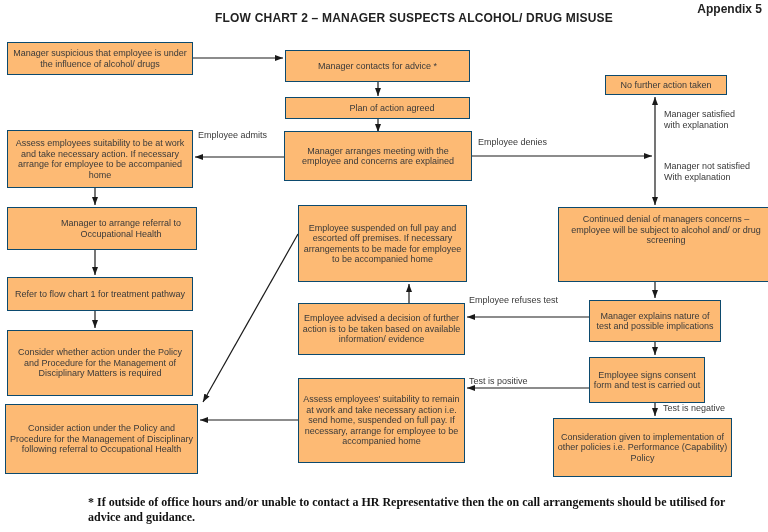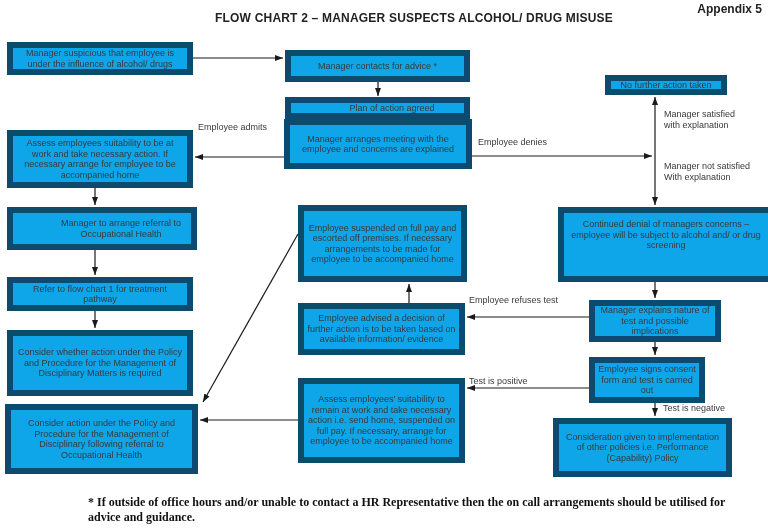--- a/index.html
+++ b/index.html
@@ -9,21 +9,21 @@
     overflow:hidden;
   }
   .appendix{
     position:absolute;top:2px;right:6px;font-size:12px;font-weight:bold;color:#222;
   }
   .title{
     position:absolute;left:215px;top:11px;font-size:12px;font-weight:bold;color:#222;
     white-space:nowrap;letter-spacing:.2px;
   }
   .node{
-    position:absolute;border:6px solid #0c4a6e;background:#0ea5e9;
+    position:absolute;border:1px solid #0c4a6e;background:#fdba74;
     font-size:9px;line-height:10.5px;text-align:center;color:#3a3a3a;
     display:flex;align-items:center;justify-content:center;
     padding:2px 3px;box-sizing:border-box;
   }
   .node.top{align-items:flex-start;padding-top:6px;}
   .elabel{
     position:absolute;font-size:9px;line-height:10.5px;color:#3a3a3a;text-align:left;
   }
   .nowrap{white-space:nowrap;}
   svg.connectors{position:absolute;left:0;top:0;}
@@ -65,36 +65,36 @@
       <line x1="655" y1="342" x2="655" y2="355" marker-end="url(#ah)"></line>
       <line x1="655" y1="403" x2="655" y2="416" marker-end="url(#ah)"></line>
       <line x1="589" y1="317" x2="467" y2="317" marker-end="url(#ah)"></line>
       <line x1="589" y1="388" x2="467" y2="388" marker-end="url(#ah)"></line>
     </g>
   </svg>
 
   <div class="node" style="left:7px;top:42px;width:186px;height:33px;">Manager suspicious that employee is under the influence of alcohol/ drugs</div>
   <div class="node" style="left:285px;top:50px;width:185px;height:32px;">Manager contacts for advice *</div>
   <div class="node" style="left:285px;top:97px;width:185px;height:22px;padding-left:32px;">Plan of action agreed</div>
-  <div class="node" style="left:284px;top:119px;width:188px;height:50px;">Manager arranges meeting with the employee and concerns are explained</div>
+  <div class="node" style="left:284px;top:131px;width:188px;height:50px;">Manager arranges meeting with the employee and concerns are explained</div>
   <div class="node" style="left:7px;top:130px;width:186px;height:58px;">Assess employees suitability to be at work and take necessary action.  If necessary arrange for employee to be accompanied home</div>
   <div class="node" style="left:7px;top:207px;width:190px;height:43px;padding-left:41px;">Manager to arrange referral to Occupational Health</div>
   <div class="node" style="left:7px;top:277px;width:186px;height:34px;">Refer to flow chart 1 for treatment pathway</div>
   <div class="node" style="left:7px;top:330px;width:186px;height:66px;">Consider whether action under the Policy and Procedure for the Management of Disciplinary Matters is required</div>
   <div class="node" style="left:5px;top:404px;width:193px;height:70px;">Consider action under the Policy and Procedure for the Management of Disciplinary following referral to Occupational Health</div>
   <div class="node" style="left:298px;top:205px;width:169px;height:77px;">Employee suspended on full pay and escorted off premises. If necessary arrangements to be made for employee to be accompanied home</div>
   <div class="node" style="left:298px;top:303px;width:167px;height:52px;">Employee advised a decision of further action is to be taken based on available information/ evidence</div>
   <div class="node" style="left:298px;top:378px;width:167px;height:85px;">Assess employees' suitability to remain at work and take necessary action i.e. send home, suspended on full pay.  If necessary, arrange for employee to be accompanied home</div>
   <div class="node" style="left:605px;top:75px;width:122px;height:20px;">No further action taken</div>
   <div class="node top" style="left:558px;top:207px;width:216px;height:75px;">Continued denial of managers concerns – employee will be subject to alcohol and/ or drug screening</div>
   <div class="node" style="left:589px;top:300px;width:132px;height:42px;">Manager explains nature of test and possible implications</div>
   <div class="node" style="left:589px;top:357px;width:116px;height:46px;">Employee signs consent form and test is carried out</div>
   <div class="node" style="left:553px;top:418px;width:179px;height:59px;">Consideration given to implementation of other policies i.e. Performance (Capability) Policy</div>
 
-  <div class="elabel nowrap" style="left:198px;top:122px;">Employee admits</div>
+  <div class="elabel nowrap" style="left:198px;top:130px;">Employee admits</div>
   <div class="elabel nowrap" style="left:478px;top:137px;">Employee denies</div>
   <div class="elabel" style="left:664px;top:109px;width:88px;">Manager satisfied with explanation</div>
   <div class="elabel" style="left:664px;top:161px;width:104px;">Manager not satisfied With explanation</div>
   <div class="elabel" style="left:469px;top:295px;width:92px;">Employee refuses test</div>
   <div class="elabel nowrap" style="left:469px;top:376px;">Test is positive</div>
   <div class="elabel nowrap" style="left:663px;top:403px;">Test is negative</div>
 
   <div class="footnote">* If outside of office hours and/or unable to contact a HR Representative then the on call arrangements should be utilised for advice and guidance.</div>
 
 </div>

